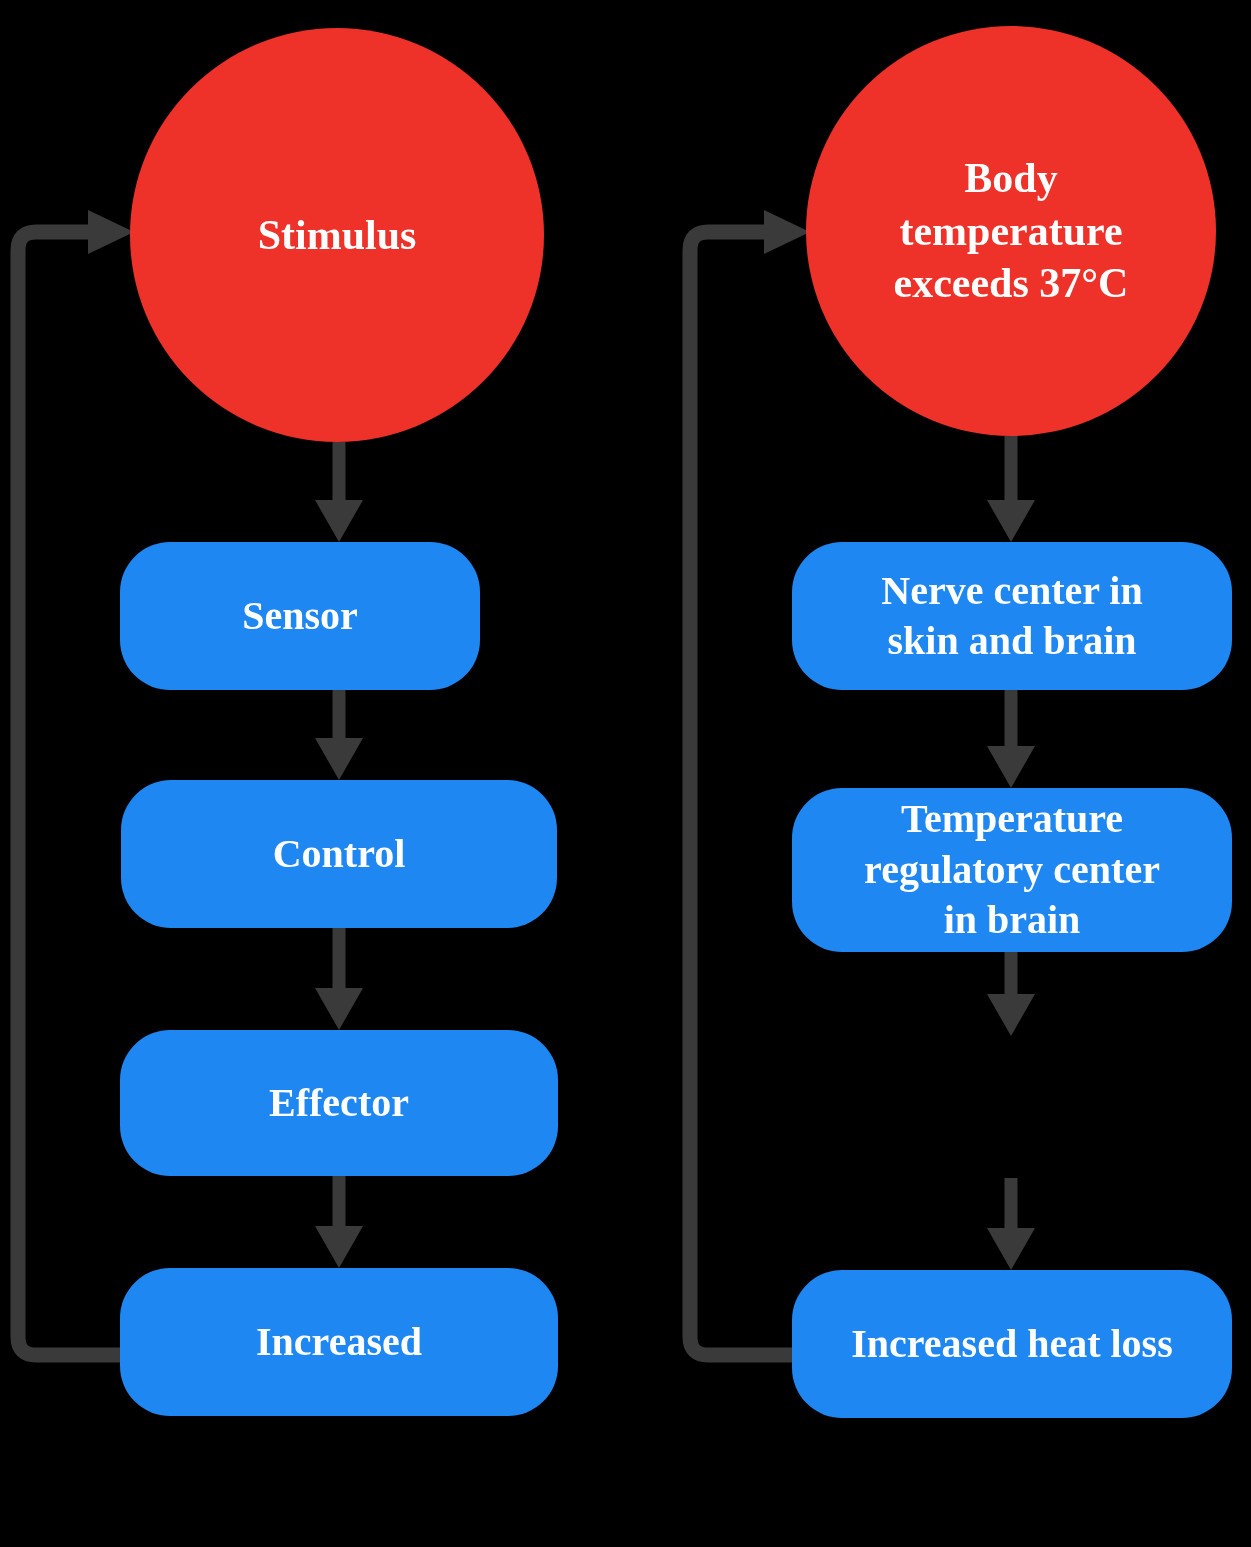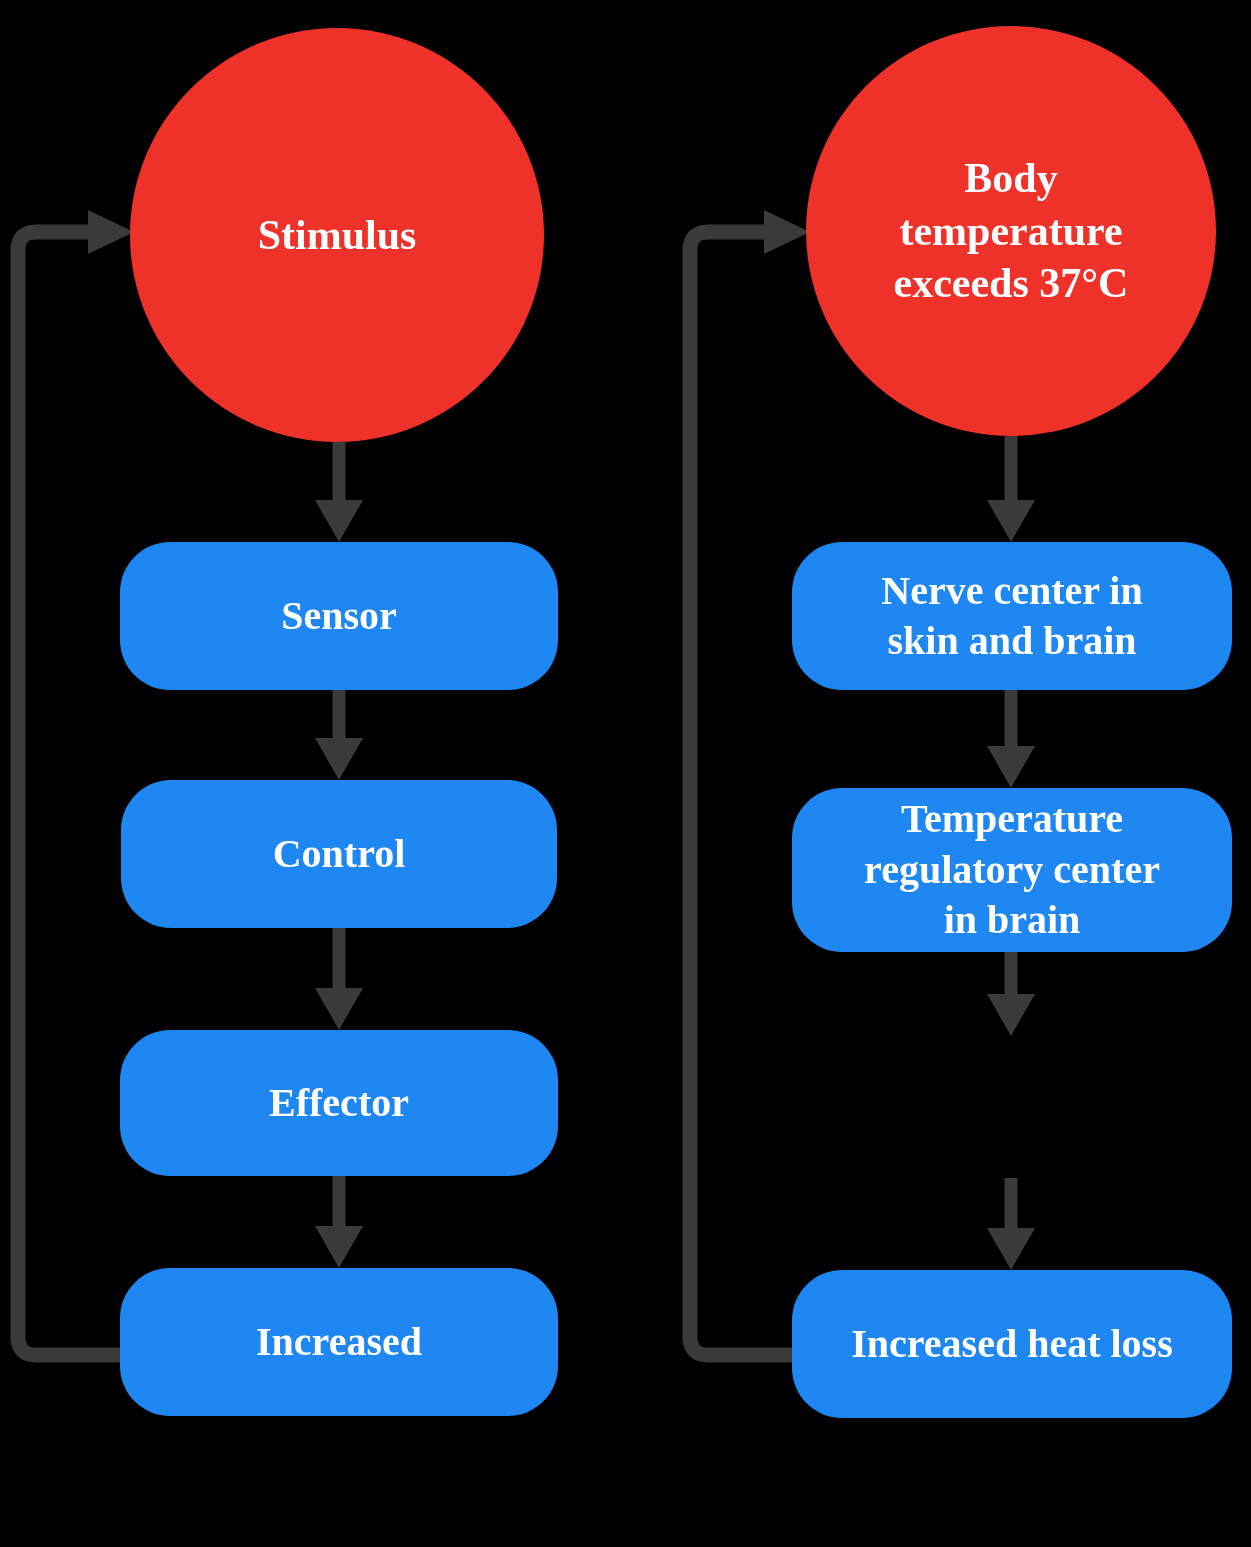--- a/index.html
+++ b/index.html
@@ -59,21 +59,21 @@
   .pill {
     background: var(--node-blue, #1E87F2);
     border-radius: 50px;
     font-size: 40px;
     line-height: 1.26;
     padding: 0 10px;
     box-sizing: border-box;
   }
   
   .circle-generic   { left: 130px; top: 28px;   width: 414px; height: 414px; }
-  .pill-sensor      { left: 120px; top: 542px;  width: 438px; height: 148px; }
+  .pill-sensor      { left: 120px; top: 542px;  width: 360px; height: 148px; }
   .pill-control     { left: 121px; top: 780px;  width: 436px; height: 148px; }
   .pill-effector    { left: 120px; top: 1030px; width: 438px; height: 146px; }
   .pill-response    { left: 120px; top: 1268px; width: 438px; height: 148px; }
   
   .circle-example   { left: 806px; top: 26px;   width: 410px; height: 410px; }
   .pill-nerve       { left: 792px; top: 542px;  width: 440px; height: 148px; }
   .pill-temp        { left: 792px; top: 788px;  width: 440px; height: 164px; }
   .pill-sweat       { left: 792px; top: 1036px; width: 440px; height: 142px; }
   .pill-heatloss    { left: 792px; top: 1270px; width: 440px; height: 148px; }
 </style>

